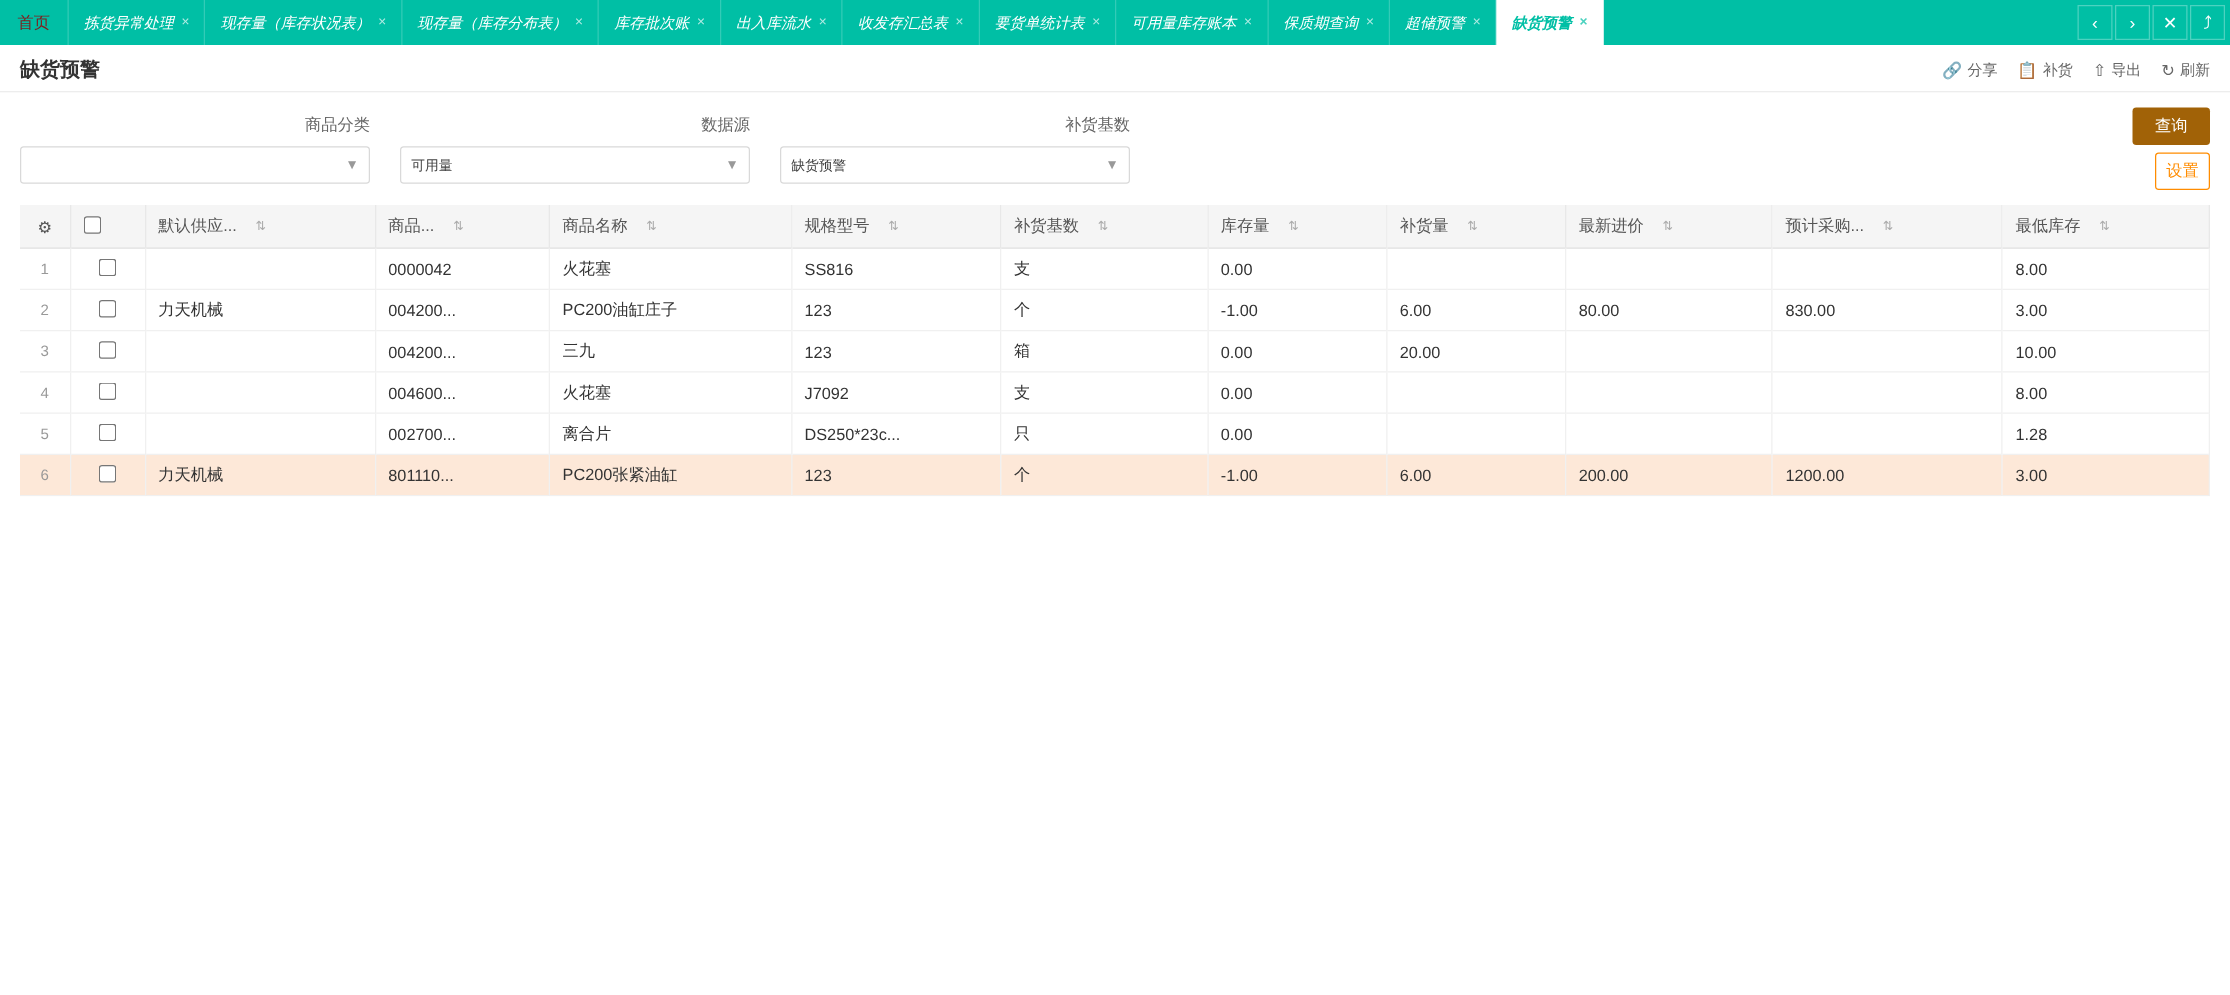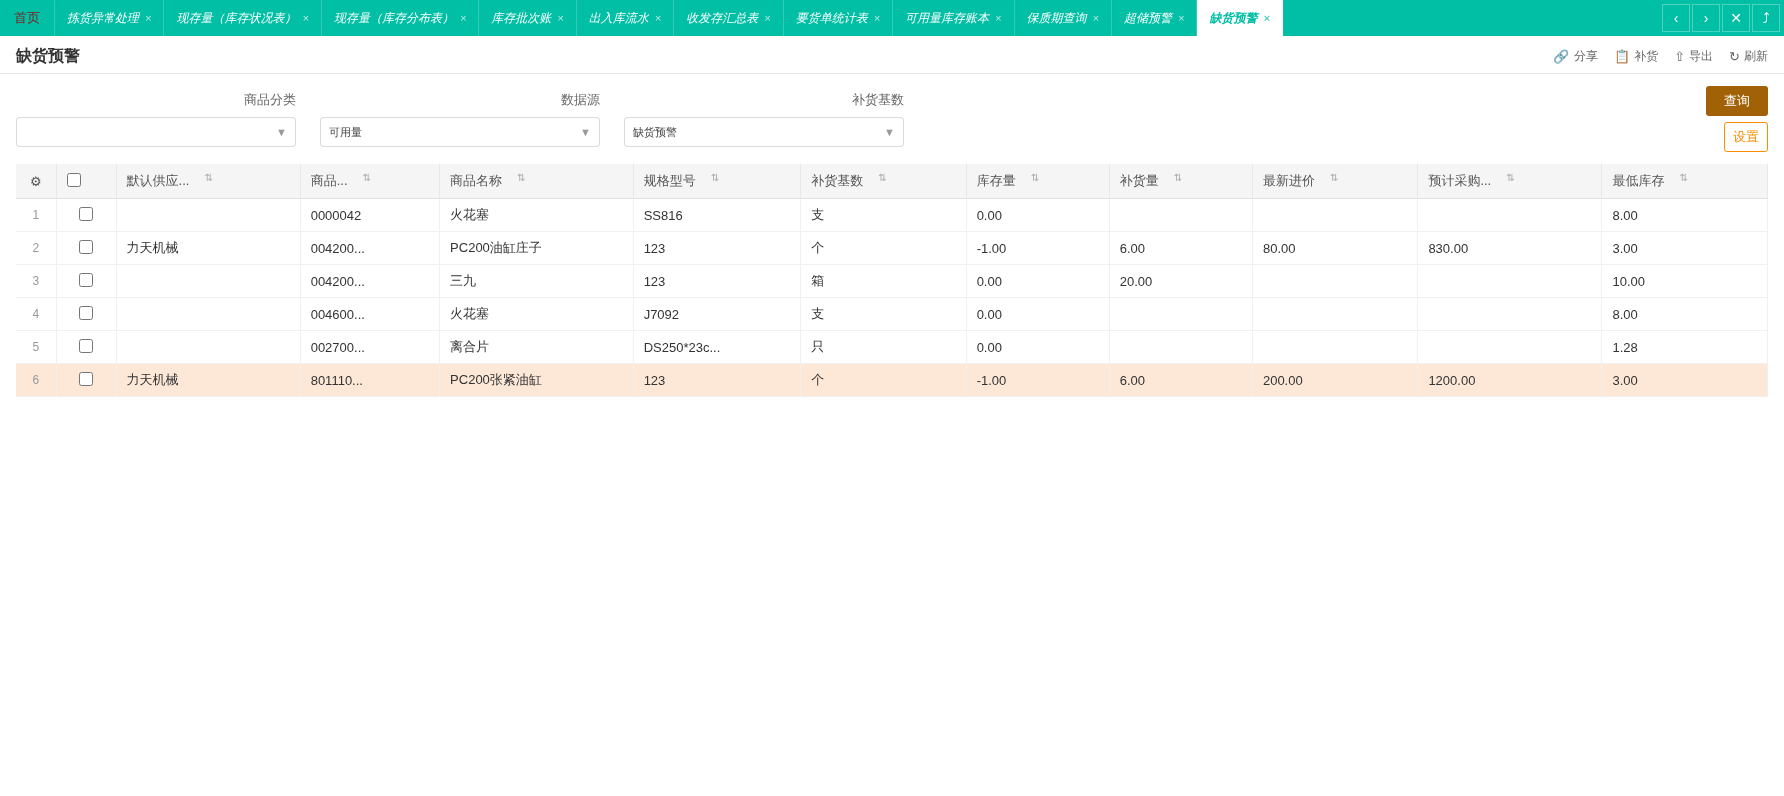--- a/index.html
+++ b/index.html
@@ -199,20 +199,21 @@
       border-right: 1px solid #e8e8e8;
       white-space: nowrap;
       position: relative;
     }
     thead th:first-child {
       width: 40px;
       text-align: center;
     }
     .th-sort {
       display: flex;
+      align-items: center;
       gap: 15px;
       cursor: pointer;
     }
     .th-sort-icon { color: #aaa; font-size: 10px; }
     tbody tr {
       border-bottom: 1px solid #f0f0f0;
       background: #fff;
     }
     tbody tr.highlighted { background: #fde8d8; }
     tbody td {

